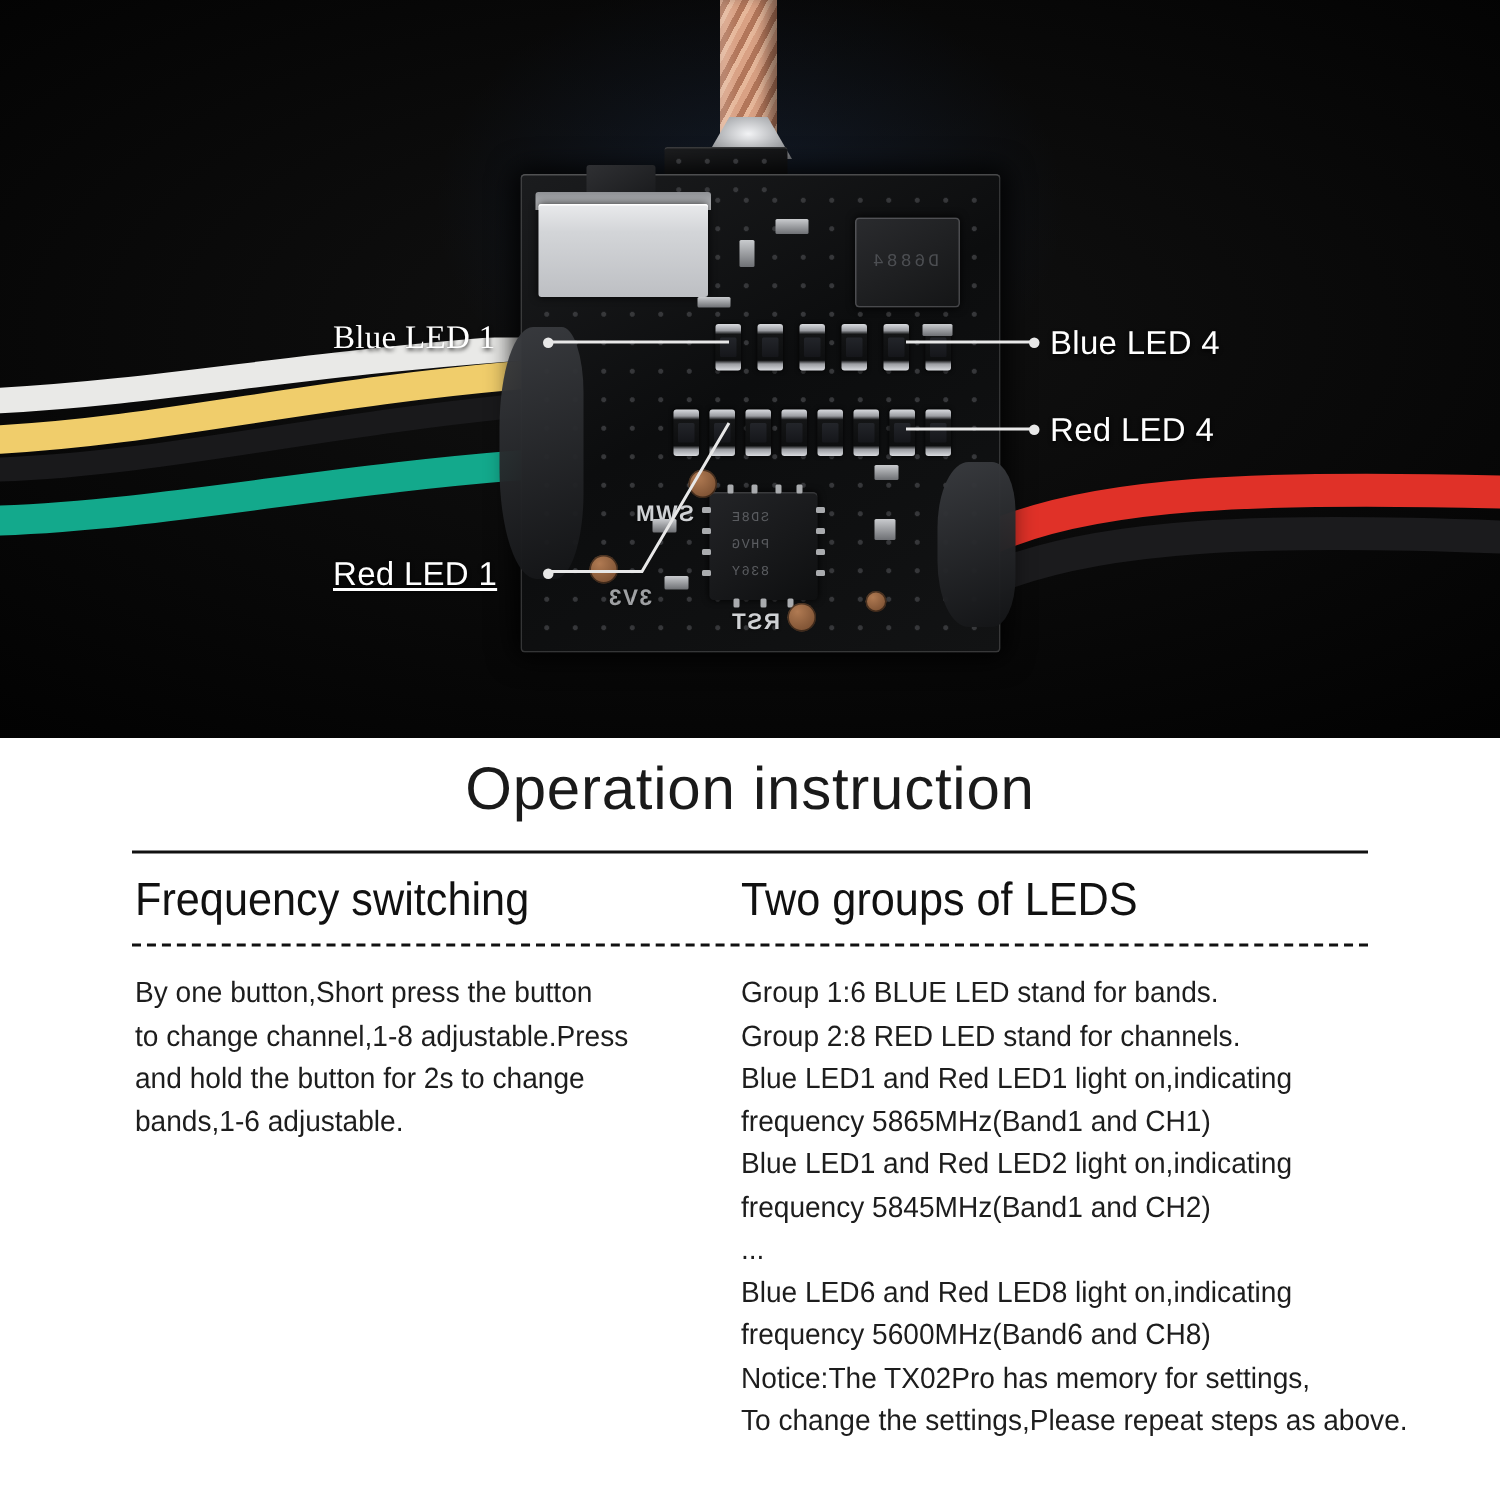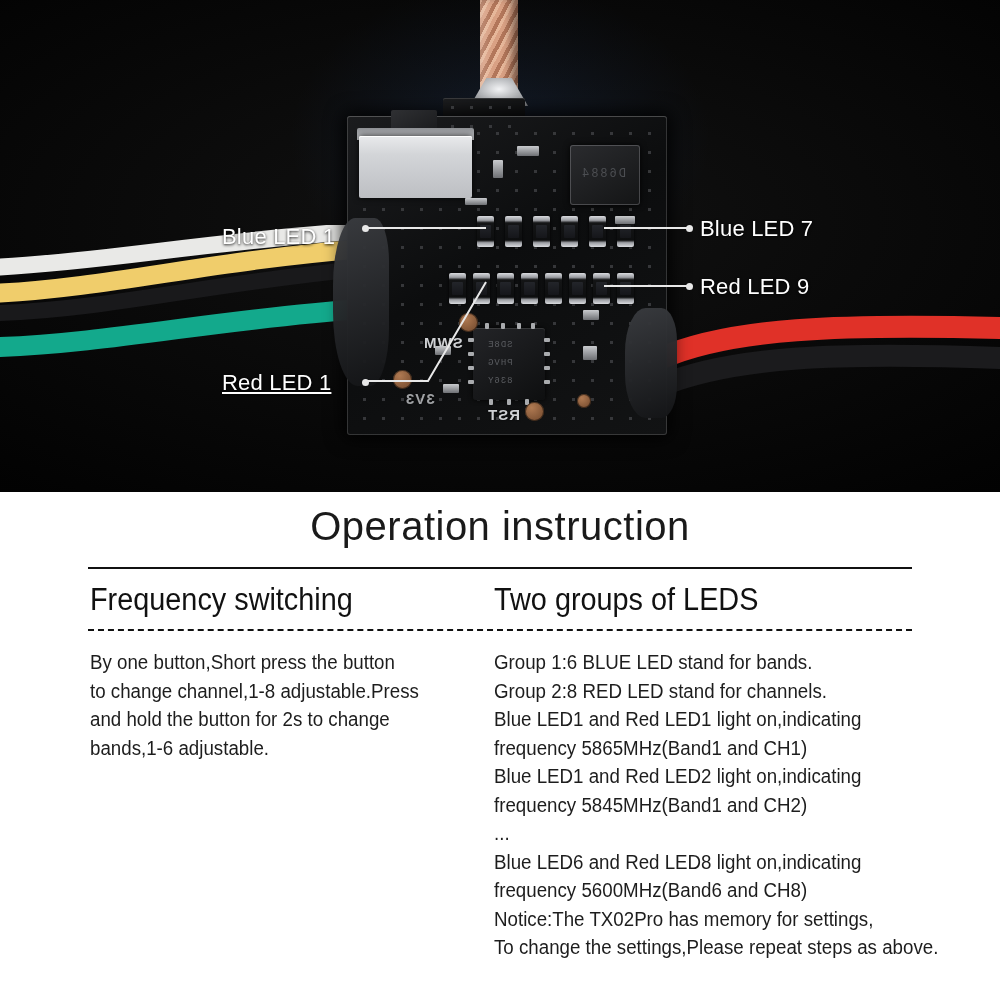--- a/index.html
+++ b/index.html
@@ -238,37 +238,37 @@
       <span class="smd" style="left:96px;top:286px;width:16px;height:9px;"></span>
       <span class="smd" style="left:236px;top:248px;width:14px;height:14px;"></span>
       <span class="smd" style="left:146px;top:62px;width:10px;height:18px;"></span>
       <span class="smd" style="left:170px;top:48px;width:22px;height:10px;"></span>
       <span class="smd" style="left:118px;top:100px;width:22px;height:7px;"></span>
 
       <div class="glob" style="left:-14px;top:120px;width:56px;height:168px;border-radius:40% 26% 34% 44%;opacity:.96;"></div>
       <div class="glob" style="left:278px;top:210px;width:52px;height:110px;border-radius:40% 30% 30% 40%;opacity:.96;"></div>
     </div>
 
-    <span class="colabel" style="left:222px;top:224px;">Blue LED 1</span>
+    <span class="colabel" style="left:222px;top:212px;font-family:Liberation Serif, serif;">Blue LED 1</span>
     <span class="codot" style="left:362px;top:225px;"></span>
     <span class="coline" style="left:366px;top:227px;width:120px;"></span>
 
     <span class="colabel" style="left:222px;top:370px;text-decoration:underline;">Red LED 1</span>
     <span class="codot" style="left:362px;top:379px;"></span>
     <svg style="position:absolute;left:364px;top:280px;width:130px;height:106px;">
       <polyline points="2,101 64,101 122,2" stroke="#e8e8e8" stroke-width="2" fill="none"></polyline>
     </svg>
 
     <span class="coline" style="left:604px;top:227px;width:86px;"></span>
     <span class="codot" style="left:686px;top:225px;"></span>
-    <span class="colabel" style="left:700px;top:216px;">Blue LED 7</span>
+    <span class="colabel" style="left:700px;top:216px;">Blue LED 4</span>
 
     <span class="coline" style="left:604px;top:285px;width:86px;"></span>
     <span class="codot" style="left:686px;top:283px;"></span>
-    <span class="colabel" style="left:700px;top:274px;">Red LED 9</span>
+    <span class="colabel" style="left:700px;top:274px;">Red LED 4</span>
   </div>
 
   <div id="panel">
     <div id="title">Operation instruction</div>
     <div id="rule"></div>
 
     <div class="colhead" style="left:90px;top:90px;">Frequency switching</div>
     <div class="colhead" style="left:494px;top:90px;">Two groups of LEDS</div>
 
     <div id="dashrule"></div>

